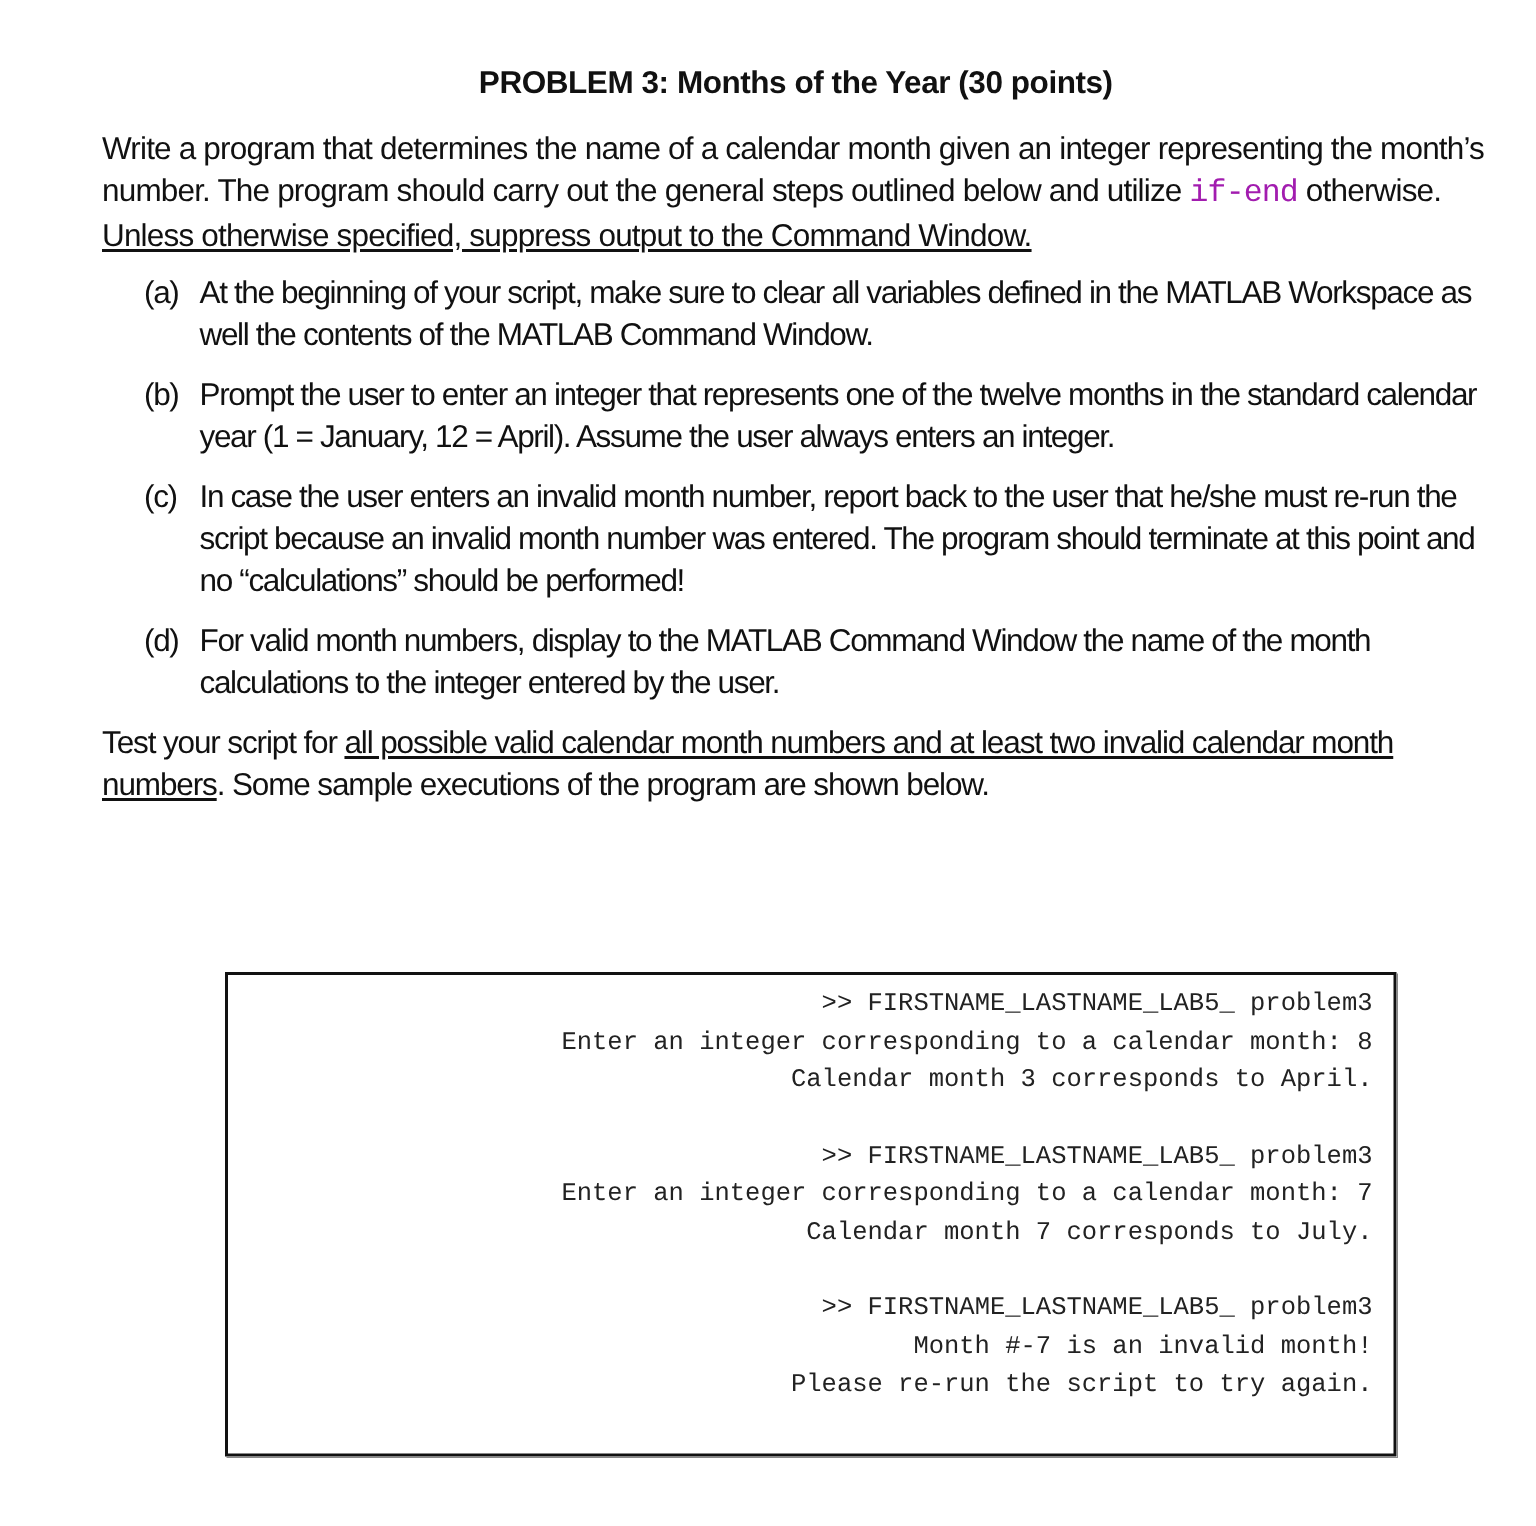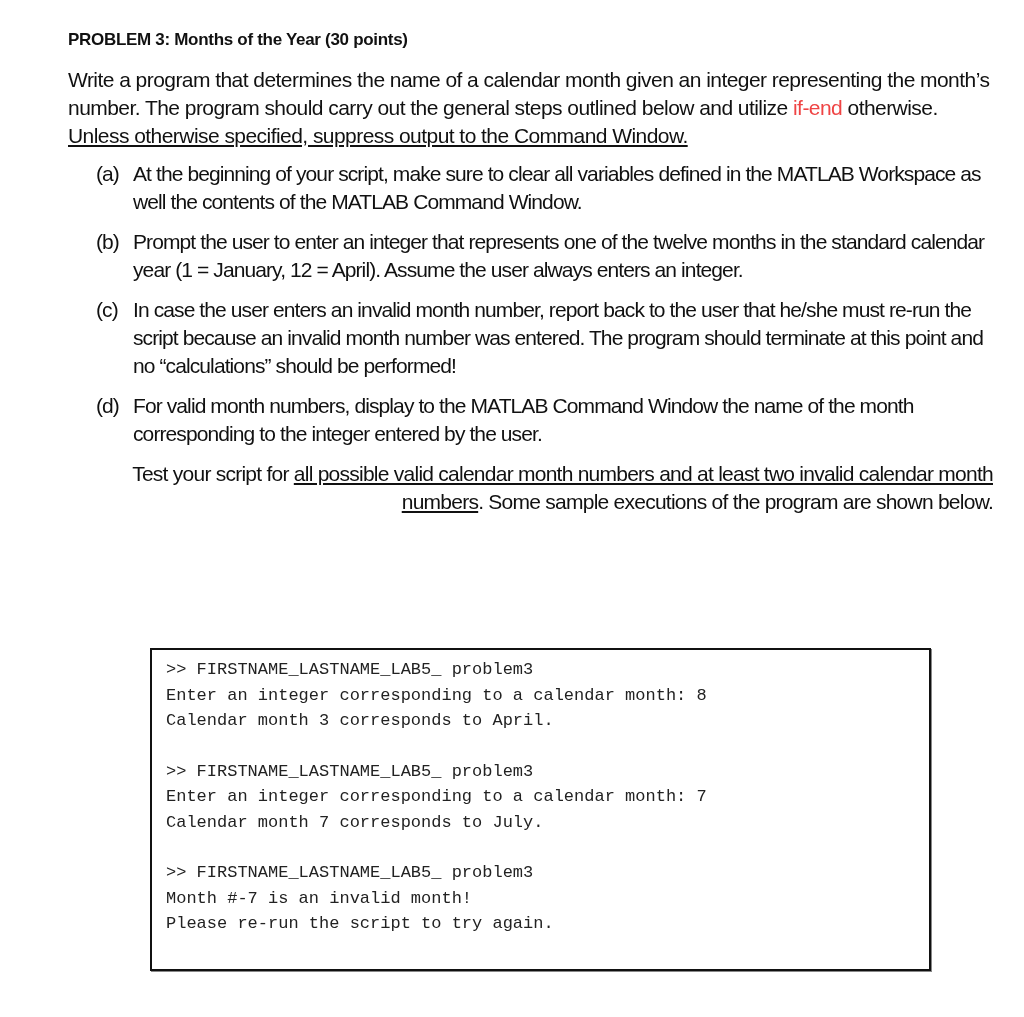--- a/index.html
+++ b/index.html
@@ -1,28 +1,28 @@
 <!DOCTYPE html>
 <html><head>
 <meta charset="utf-8">
 <style>
   html, body { margin: 0; padding: 0; background: #ffffff; }
   body { width: 1024px; height: 1017px; position: relative; overflow: hidden; color: #111; }
   .page { position: absolute; left: 68px; top: 26px; width: 925px; font-family: "Liberation Sans", sans-serif; }
-  .title { font-size: 17px; font-weight: bold; letter-spacing: -0.3px; margin: 0; line-height: 28px; }
+  .title { font-size: 21px; font-weight: bold; letter-spacing: -0.3px; margin: 16px; line-height: 28px; text-align: center; }
   .para { font-size: 21px; line-height: 28px; letter-spacing: -0.55px; margin: 12px 0 0 0; }
-  .kw { color: #ef4444; }
+  .kw { color: #a21caf; font-family: Liberation Mono, monospace; }
   .u { text-decoration: underline; }
   .items { margin: 10px 0 0 0; padding: 0; list-style: none; }
   .item { position: relative; padding-left: 65px; font-size: 21px; line-height: 28px; letter-spacing: -0.9px; margin-bottom: 12px; }
   .item .mk { position: absolute; left: 28px; top: 0; }
-  .test { font-size: 21px; line-height: 28px; letter-spacing: -0.75px; margin: 0; text-align: right; }
+  .test { font-size: 21px; line-height: 28px; letter-spacing: -0.75px; margin: 0; }
   .console { position: absolute; left: 150px; top: 648px; width: 781px; height: 323px; border: 2px solid #111; box-shadow: 1px 1px 0 #888; box-sizing: border-box; padding: 7px 14px; font-family: "Liberation Mono", monospace; font-size: 17px; line-height: 25.5px; color: #222; }
   .console .run { margin: 0 0 25px 0; }
-  .console .line { white-space: pre; display: block; }
+  .console .line { white-space: pre; display: block; text-align: right; }
 </style>
 </head>
 <body>
 
 <div class="page">
   <h1 class="title">PROBLEM 3: Months of the Year (30 points)</h1>
 
   <p class="para"><span>Write a program that determines the name of a calendar month given an integer representing the month’s number. The program should carry out the general steps outlined below and utilize </span><span class="kw">if-end</span><span> otherwise. </span><span class="u">Unless otherwise specified, suppress output to the Command Window.</span></p>
 
   <ol class="items">
@@ -33,21 +33,21 @@
     <li class="item">
       <span class="mk">(b)</span>
       <span>Prompt the user to enter an integer that represents one of the twelve months in the standard calendar year (1 = January, 12 = April). Assume the user always enters an integer.</span>
     </li>
     <li class="item">
       <span class="mk">(c)</span>
       <span>In case the user enters an invalid month number, report back to the user that he/she must re-run the script because an invalid month number was entered. The program should terminate at this point and no “calculations” should be performed!</span>
     </li>
     <li class="item">
       <span class="mk">(d)</span>
-      <span>For valid month numbers, display to the MATLAB Command Window the name of the month corresponding to the integer entered by the user.</span>
+      <span>For valid month numbers, display to the MATLAB Command Window the name of the month calculations to the integer entered by the user.</span>
     </li>
   </ol>
 
   <p class="test"><span>Test your script for </span><span class="u">all possible valid calendar month numbers and at least two invalid calendar month numbers</span><span>. Some sample executions of the program are shown below.</span></p>
 </div>
 
 <div class="console">
   <div class="run">
     <span class="line">&gt;&gt; FIRSTNAME_LASTNAME_LAB5_ problem3</span>
     <span class="line">Enter an integer corresponding to a calendar month: 8</span>

